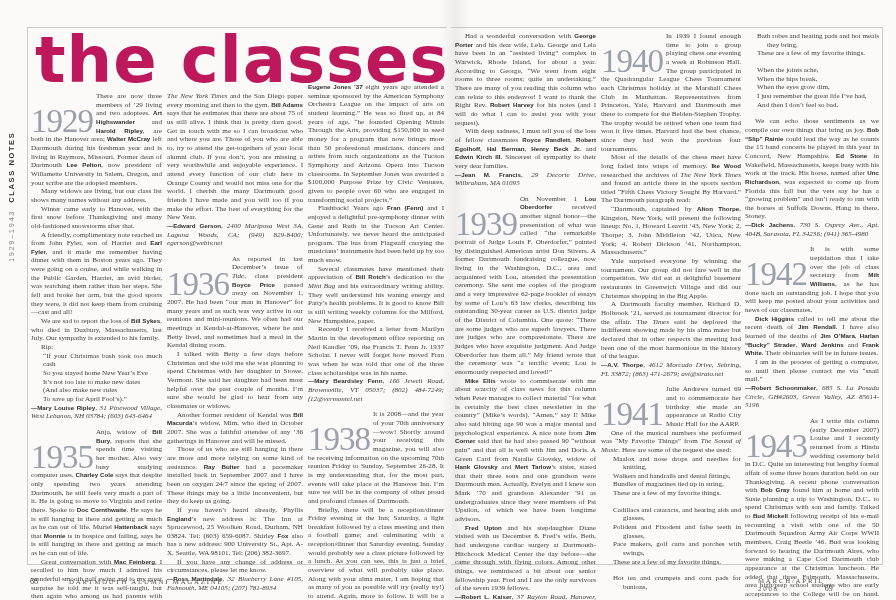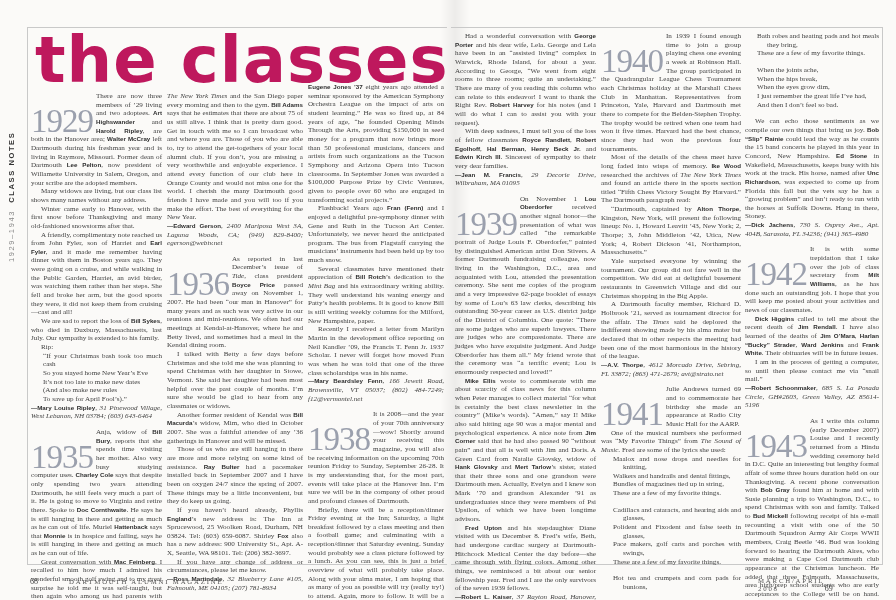--- a/index.html
+++ b/index.html
@@ -137,21 +137,21 @@
     <div>
       <p class="noindent"><span class="year">1940</span><span>In 1939 I found enough time to join a group playing chess one evening a week at Robinson Hall. The group participated in the Quadrangular League Chess Tournament each Christmas holiday at the Marshall Chess Club in Manhattan. Representatives from Princeton, Yale, Harvard and Dartmouth met there to compete for the Belden-Stephen Trophy. The trophy would be retired when one team had won it five times. Harvard had the best chance, since they had won the previous four tournaments.</span></p>
       <p><span>Most of the details of the chess meet have long faded into wisps of memory. </span><span class="nm">Ike Wood</span><span> researched the archives of </span><i>The New York Times</i><span> and found an article there in the sports section titled “Fifth Chess Victory Sought By Harvard.” The Dartmouth paragraph read:</span></p>
       <p><span>“Dartmouth, captained by </span><span class="nm">Alton Thorpe</span><span>, Kingston, New York, will present the following lineup: No. 1, Howard Leavitt ’43, New York; 2, Thorpe; 3, John Middleton ’42, Utica, New York; 4, Robert Dickson ’41, Northampton, Massachusetts.”</span></p>
       <p>Yale surprised everyone by winning the tournament. Our group did not fare well in the competition. We did eat at delightful basement restaurants in Greenwich Village and did our Christmas shopping in the Big Apple.</p>
       <p><span>A Dartmouth faculty member, Richard D. Holbrook ’21, served as tournament director for the affair. The </span><i>Times</i><span> said he deplored the indifferent showing made by his alma mater but declared that in other respects the meeting had been one of the most harmonious in the history of the league.</span></p>
       <p class="sig"><span class="nm">—A.V. Thorpe</span><i>, 4612 Morcado Drive, Sebring, FL 33872; (863) 471-2679; avt@strato.net</i></p>
     </div>
     <div class="year-block">
       <p class="noindent"><span class="year">1941</span><span>Julie Andrews turned 69 and to commemorate her birthday she made an appearance at Radio City Music Hall for the AARP.</span></p>
-      <p><span>One of the musical numbers she performed was “My Favorite Things” from </span><i>The Sound of Music</i><span>. Fred are some of the lyrics she used:</span></p>
+      <p><span>One of the musical numbers she performed was “My Favorite Things” from </span><i>The Sound of Music</i><span>. Here are some of the request she used:</span></p>
       <div>
         <p class="lyric">Maalox and nose drops and needles for knitting,</p>
         <p class="lyric">Walkers and handrails and dental fittings,</p>
         <p class="lyric">Bundles of magazines tied up in string,</p>
         <p class="lyric">These are a few of my favorite things.</p>
         <div class="lyric-gap"></div>
         <p class="lyric">Cadillacs and cataracts, and hearing aids and glasses,</p>
         <p class="lyric">Polident and Fixodent and false teeth in glasses,</p>
         <p class="lyric">Pace makers, golf carts and porches with swings,</p>
         <p class="lyric">These are a few of my favorite things.</p>

